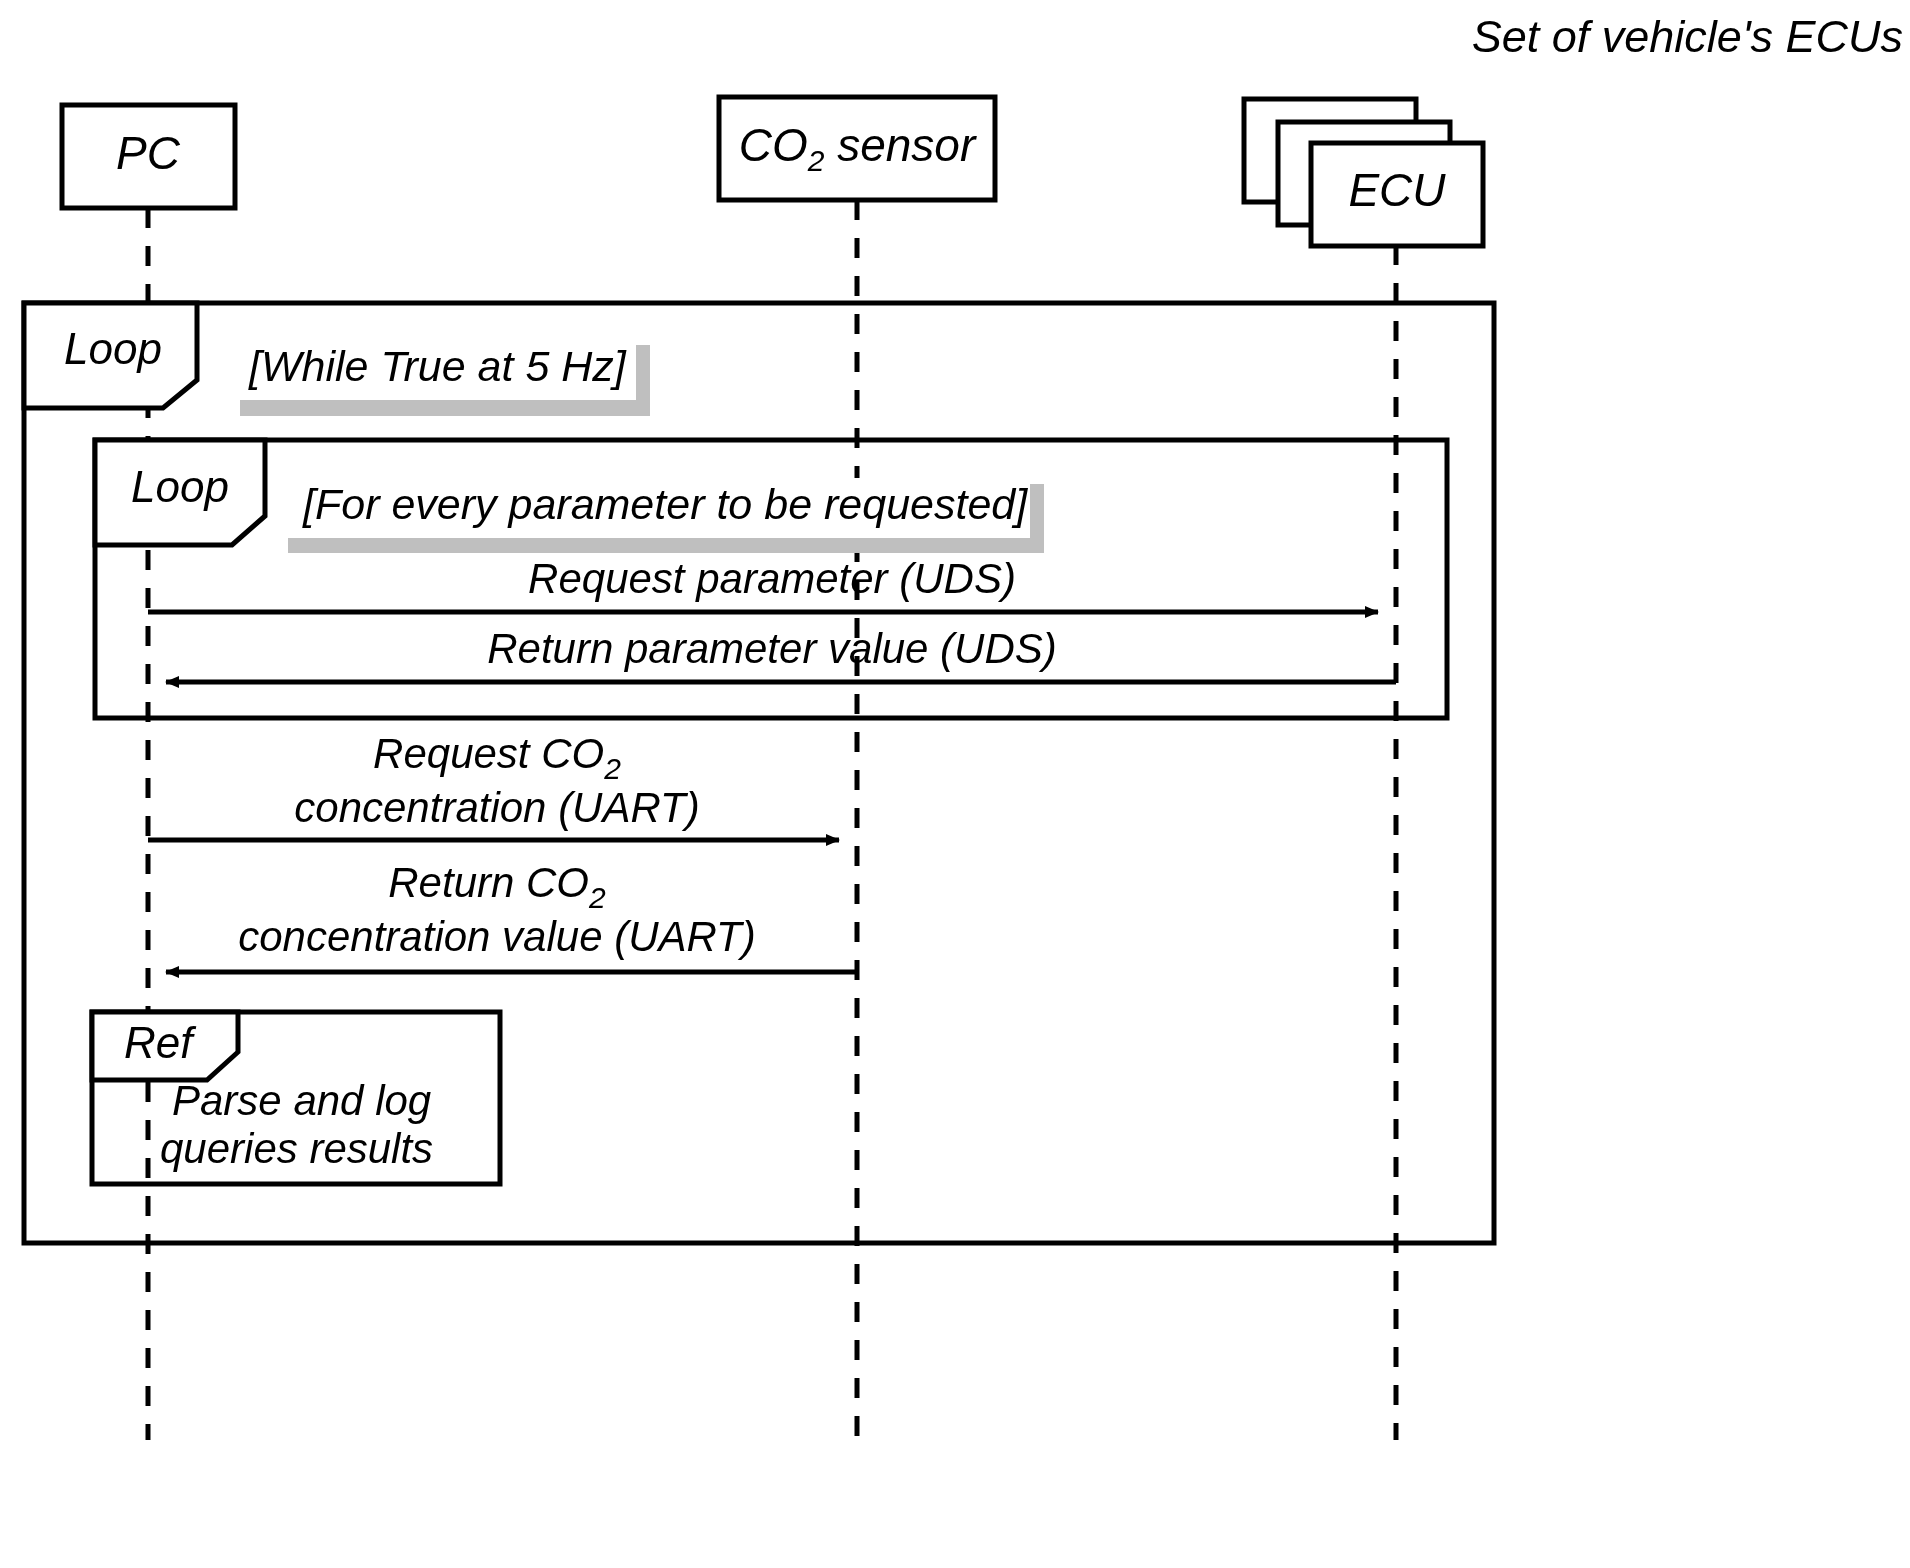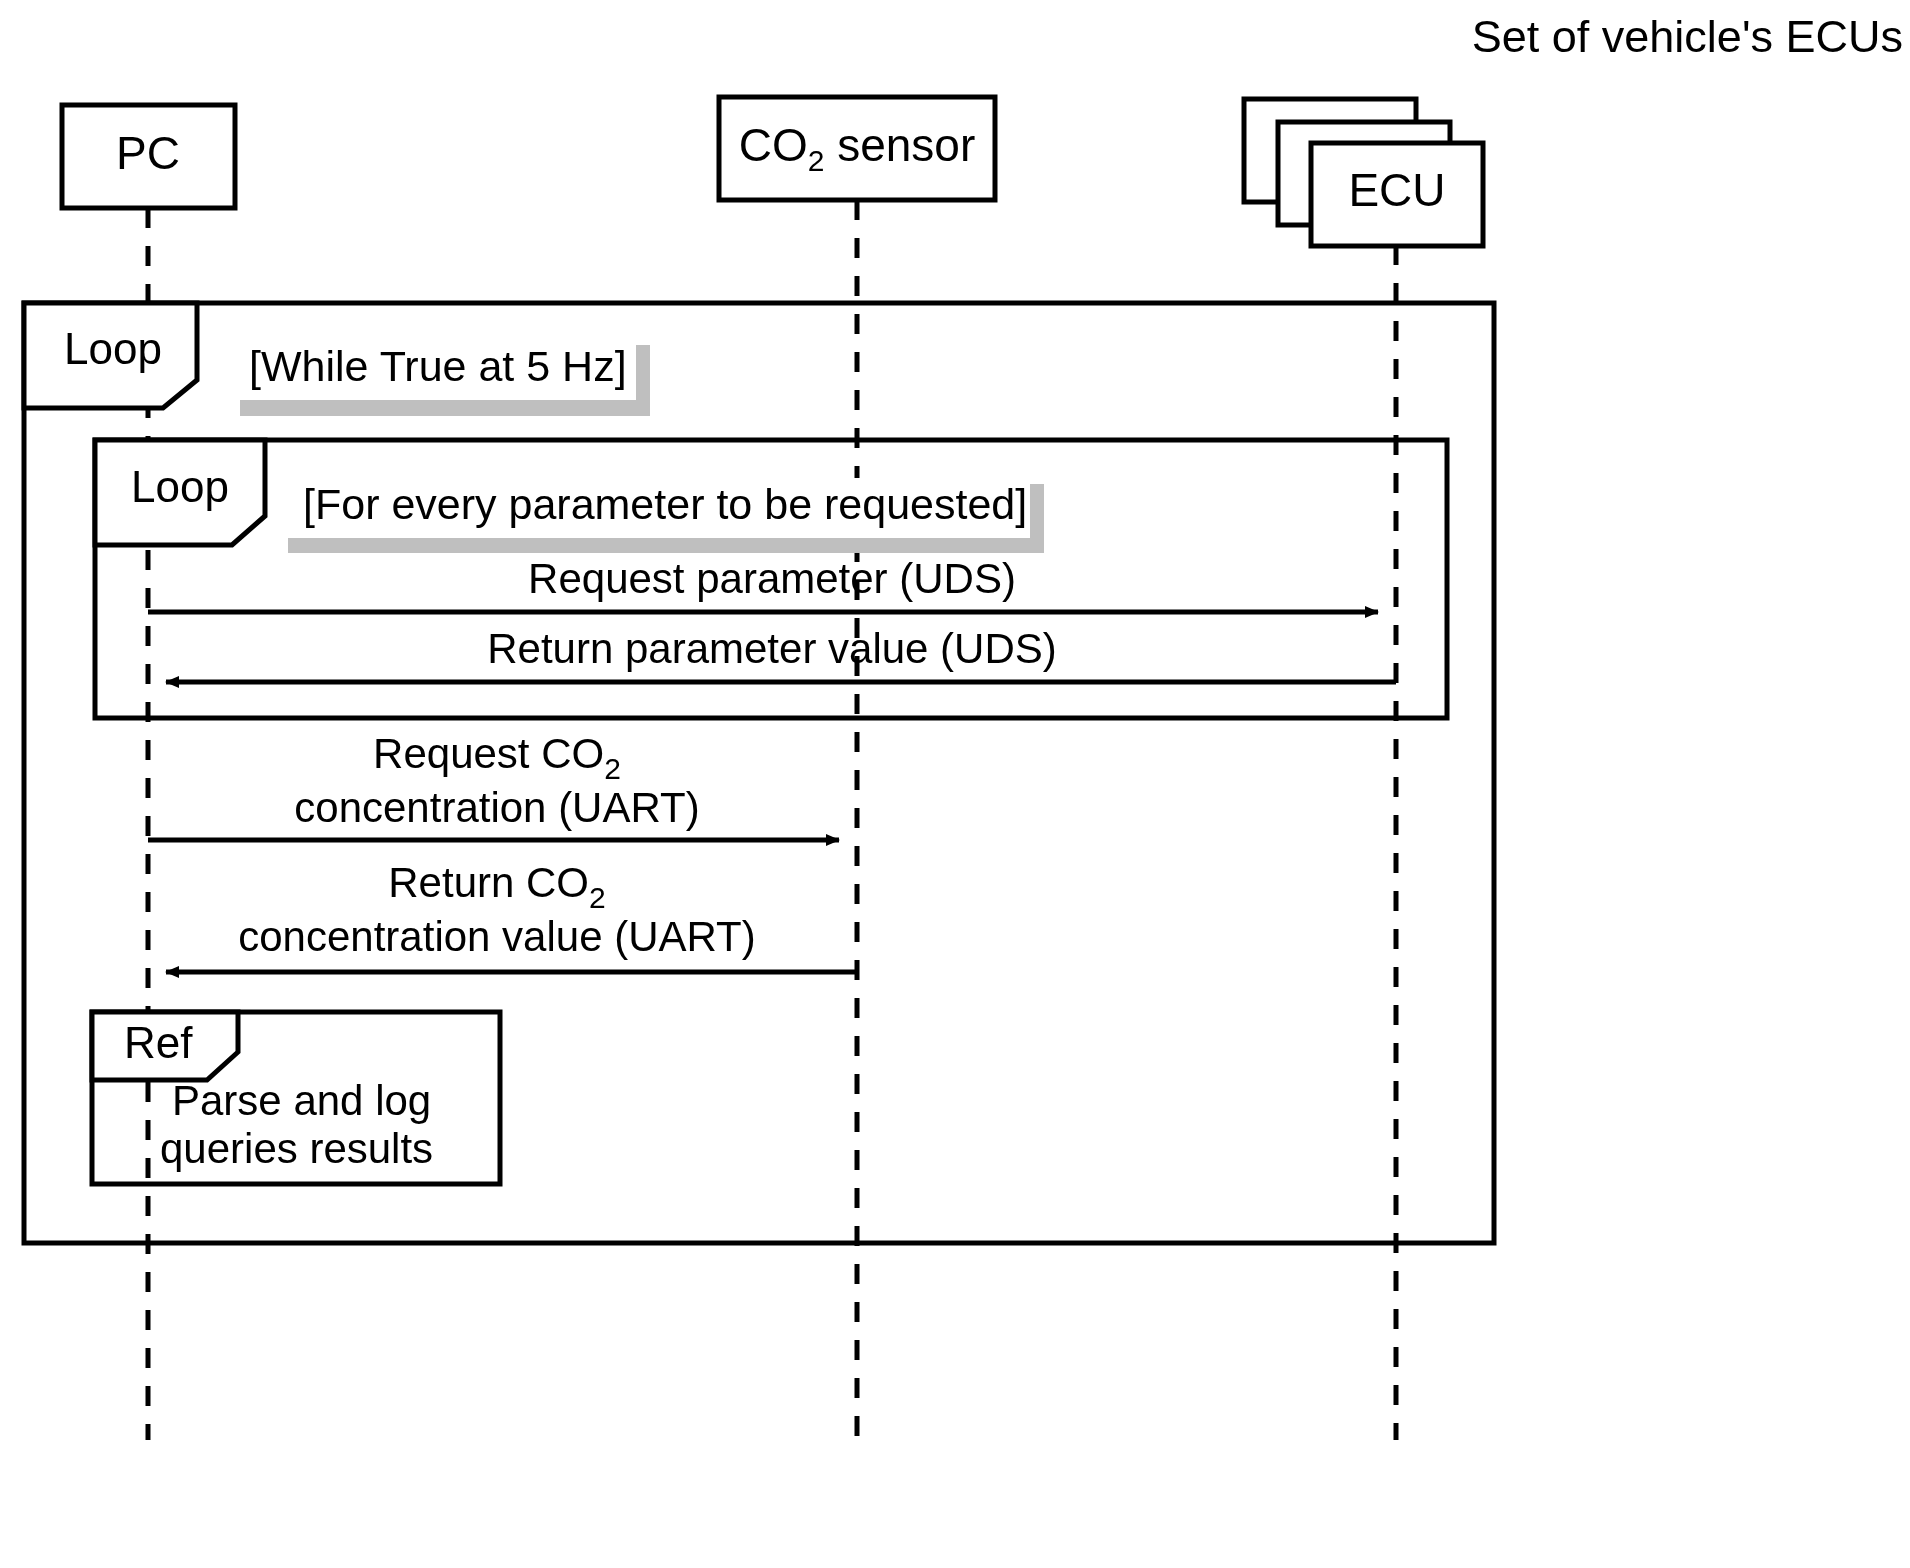--- a/index.html
+++ b/index.html
@@ -9,20 +9,21 @@
   }
   body {
     font-family: "Liberation Sans", sans-serif;
   }
   #diagram-root {
     position: relative;
     width: 1910px;
     height: 1440px;
     background: #ffffff;
     overflow: hidden;
+    font-style: italic;
   }
   svg.diagram-canvas {
     position: absolute;
     top: 0;
     left: 0;
     width: 1910px;
     height: 1568px;
   }
   .stroke-frame {
     fill: none;

